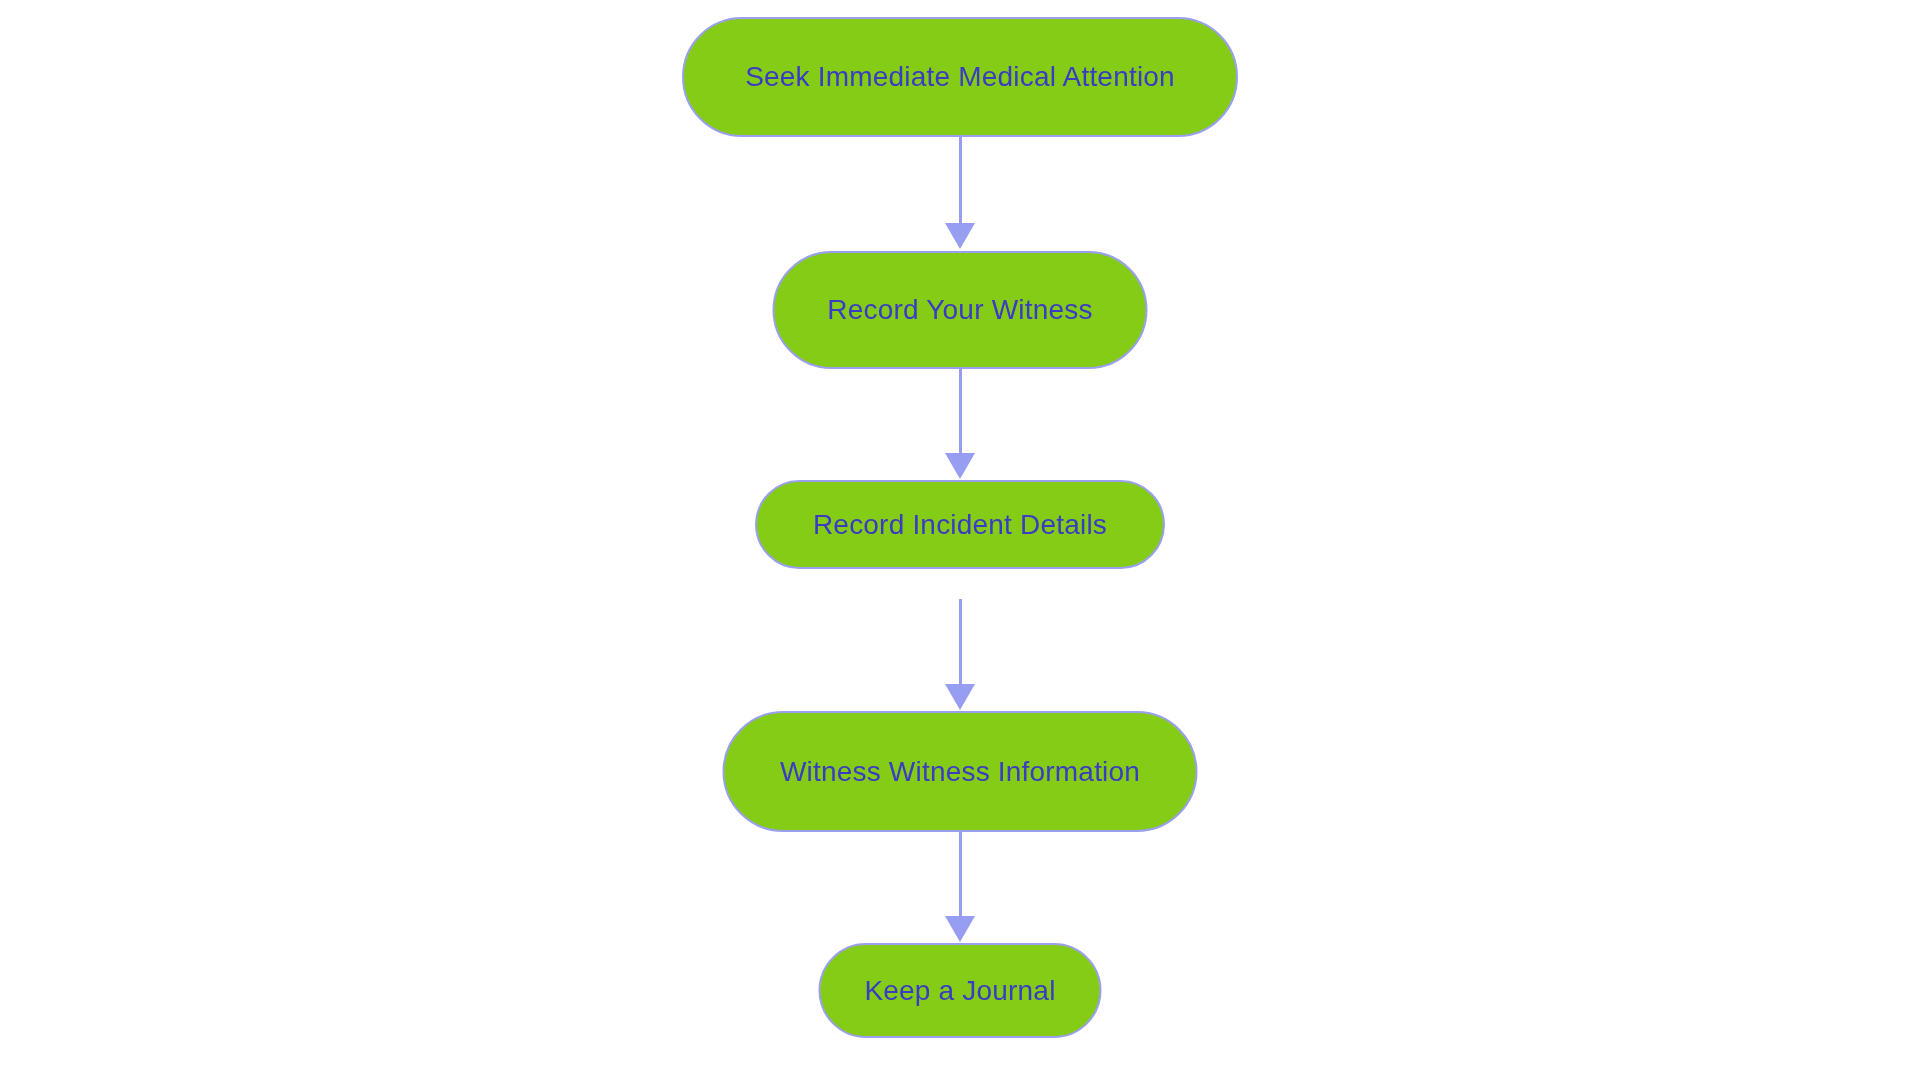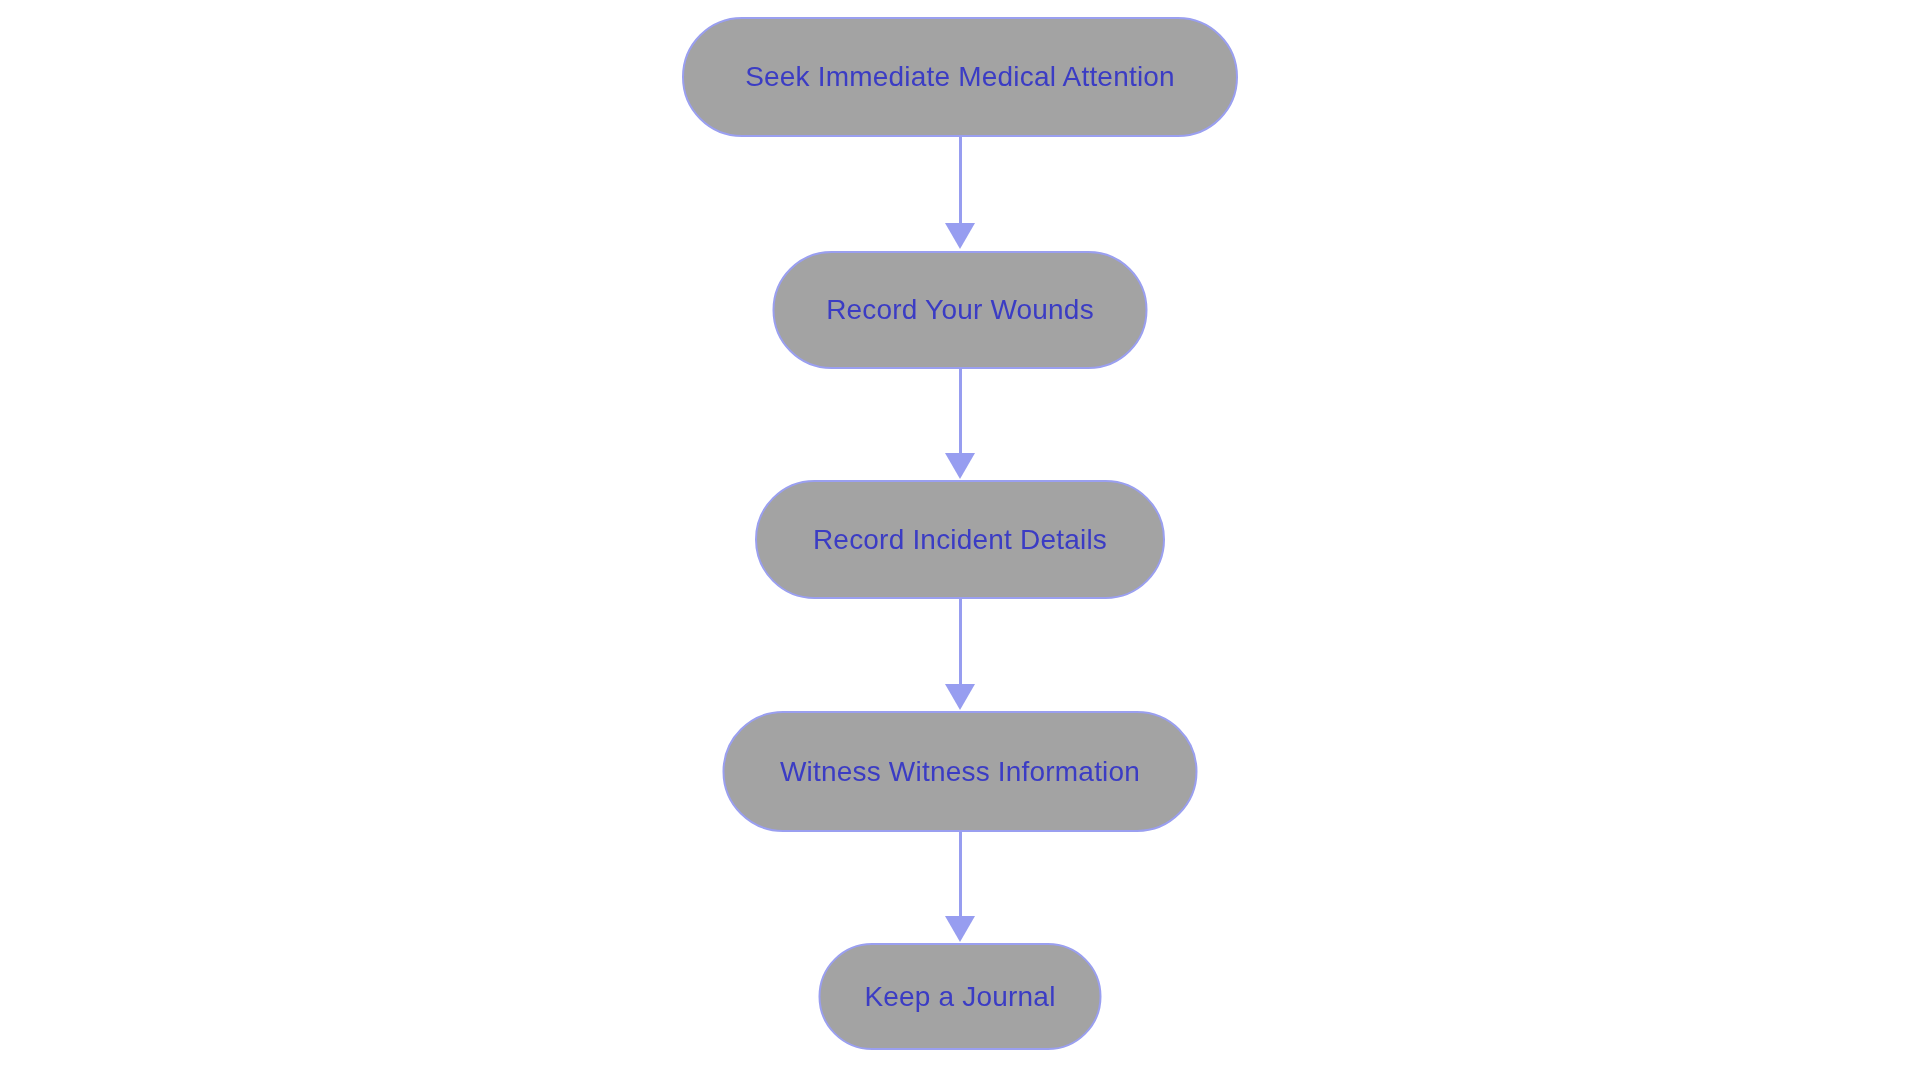--- a/index.html
+++ b/index.html
@@ -12,38 +12,38 @@
     position: relative;
     width: 1920px;
     height: 1083px;
     background: #ffffff;
     overflow: hidden;
   }
   .flow-node {
     position: absolute;
     left: 50%;
     transform: translateX(-50%);
-    background: #a3a3a3;
+    background: #84cc16;
     border: 2px solid #9a9ff0;
     border-radius: 62px;
     display: flex;
     align-items: center;
     justify-content: center;
     color: #3b3cc4;
     font-size: 28px;
     font-weight: 500;
     letter-spacing: 0.2px;
     text-align: center;
     box-sizing: border-box;
   }
   .node-1 { top: 17px;  width: 556px; height: 120px; }
   .node-2 { top: 251px; width: 375px; height: 118px; }
-  .node-3 { top: 480px; width: 410px; height: 119px; }
+  .node-3 { top: 480px; width: 410px; height: 89px; }
   .node-4 { top: 711px; width: 475px; height: 121px; }
-  .node-5 { top: 943px; width: 283px; height: 107px; }
+  .node-5 { top: 943px; width: 283px; height: 95px; }
 
   .flow-arrow {
     position: absolute;
     left: 50%;
     transform: translateX(-50%);
     width: 30px;
     display: flex;
     flex-direction: column;
     align-items: center;
   }
@@ -73,21 +73,21 @@
   <div class="flow-node node-1">
     <span>Seek Immediate Medical Attention</span>
   </div>
 
   <div class="flow-arrow arrow-1">
     <div class="arrow-line"></div>
     <div class="arrow-head"></div>
   </div>
 
   <div class="flow-node node-2">
-    <span>Record Your Wounds</span>
+    <span>Record Your Witness</span>
   </div>
 
   <div class="flow-arrow arrow-2">
     <div class="arrow-line"></div>
     <div class="arrow-head"></div>
   </div>
 
   <div class="flow-node node-3">
     <span>Record Incident Details</span>
   </div>

